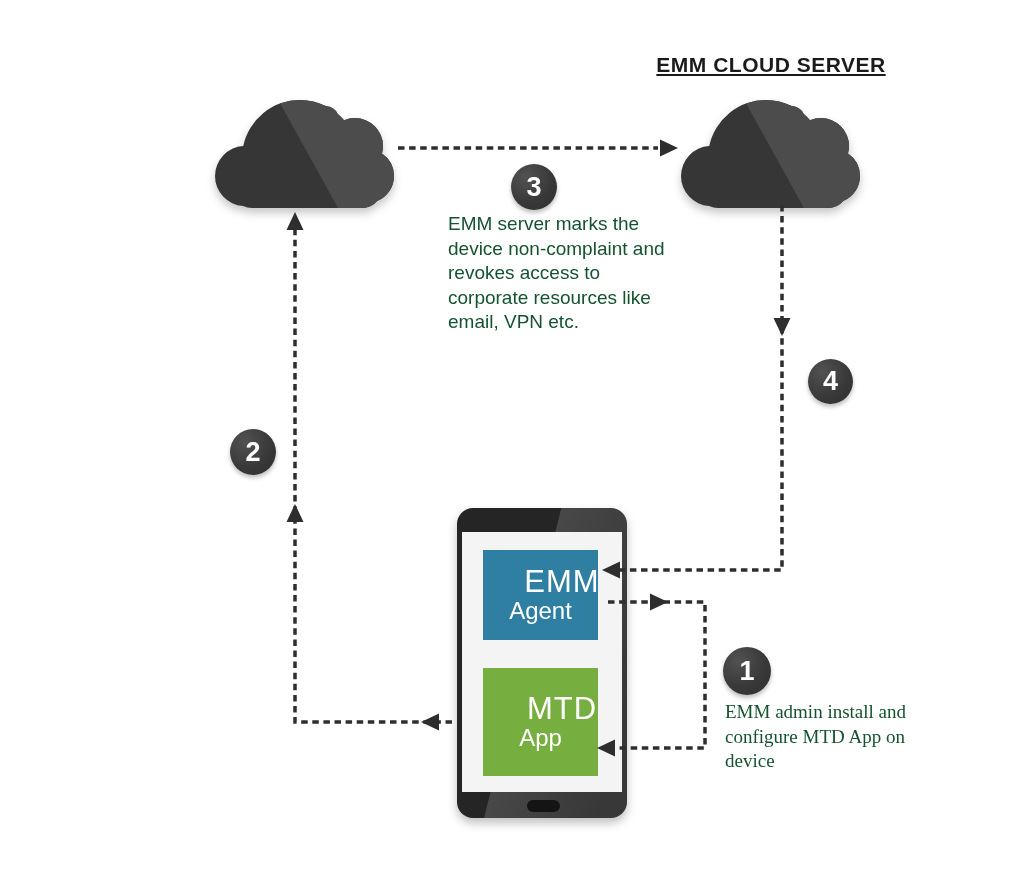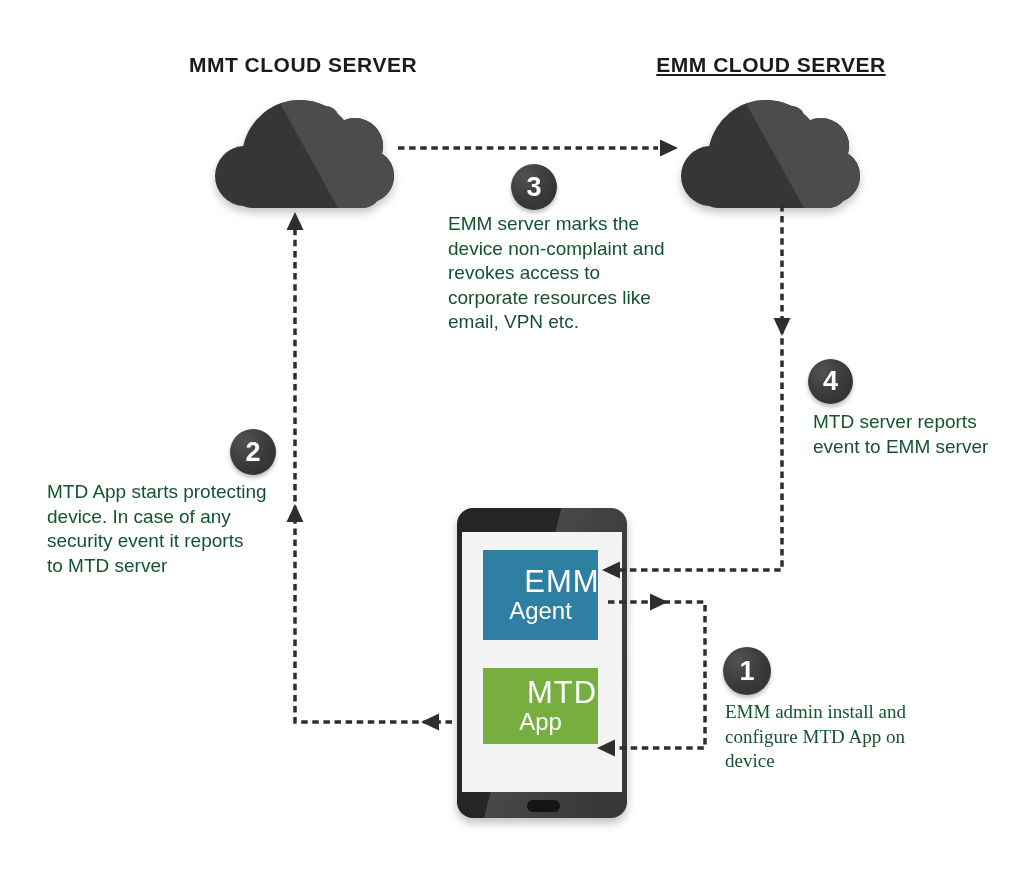--- a/index.html
+++ b/index.html
@@ -43,21 +43,20 @@
   .step-text{
     position:absolute;font-size:19px;line-height:24.5px;color:#14532d;
     white-space:pre-line;
   }
 </style>
 </head>
 <body>
 
 <div class="canvas">
 
-  <div class="cloud-title" style="left:143px;top:53px;">MMT CLOUD SERVER</div>
   <div class="cloud-title" style="left:611px;top:53px;text-decoration:underline;">EMM CLOUD SERVER</div>
 
   <svg class="cloud-svg" style="left:212px;top:96px;" width="192" height="112" viewBox="0 0 192 112">
     <defs>
       <clipPath id="cloudA">
         <circle cx="33" cy="80" r="30"></circle>
         <circle cx="88" cy="62" r="58"></circle>
         <circle cx="113" cy="24" r="14"></circle>
         <circle cx="143" cy="50" r="28"></circle>
         <circle cx="155" cy="80" r="27"></circle>
@@ -86,21 +85,21 @@
       <polygon points="64,0 192,0 192,112 126,112" fill="#4c4c4c"></polygon>
     </g>
   </svg>
 
   <div class="phone">
     <div class="phone-screen">
       <div class="tile" style="top: 18px; height: 90px; background: rgb(47, 127, 163);">
         <div class="tile-title">EMM</div>
         <div class="tile-sub">Agent</div>
       </div>
-      <div class="tile" style="top: 136px; height: 76px; background: rgb(119, 174, 64);">
+      <div class="tile" style="top: 136px; height: 108px; background: rgb(119, 174, 64);">
         <div class="tile-title">MTD</div>
         <div class="tile-sub">App</div>
       </div>
     </div>
     <div class="home-button"></div>
   </div>
 
   <svg class="arrows" width="1024" height="871" viewBox="0 0 1024 871">
     <g fill="none" stroke="#2e2e2e" stroke-width="3.5" stroke-dasharray="6.5 4.6">
       <path d="M398 148 H658"></path>
@@ -119,29 +118,23 @@
       <polygon points="295,212 286.5,230 303.5,230"></polygon>
     </g>
   </svg>
 
   <div class="step-badge" style="left:723px;top:647px;width:48px;height:48px;">1</div>
   <div class="step-text" style="left:725px;top:700px;width:230px;font-family:Liberation Serif, serif;">EMM admin install and
 configure MTD App on
 device</div>
 
   <div class="step-badge" style="left:230px;top:429px;width:46px;height:46px;">2</div>
-  <div class="step-text" style="left:47px;top:480px;width:250px;">MTD App starts protecting
-device. In case of any
-security event it reports
-to MTD server</div>
 
   <div class="step-badge" style="left:511px;top:164px;width:46px;height:46px;">3</div>
   <div class="step-text" style="left:448px;top:212px;width:250px;">EMM server marks the
 device non-complaint and
 revokes access to
 corporate resources like
 email, VPN etc.</div>
 
   <div class="step-badge" style="left:808px;top:359px;width:45px;height:45px;">4</div>
-  <div class="step-text" style="left:813px;top:410px;width:210px;">MTD server reports
-event to EMM server</div>
 
 </div>
 
 </body></html>

